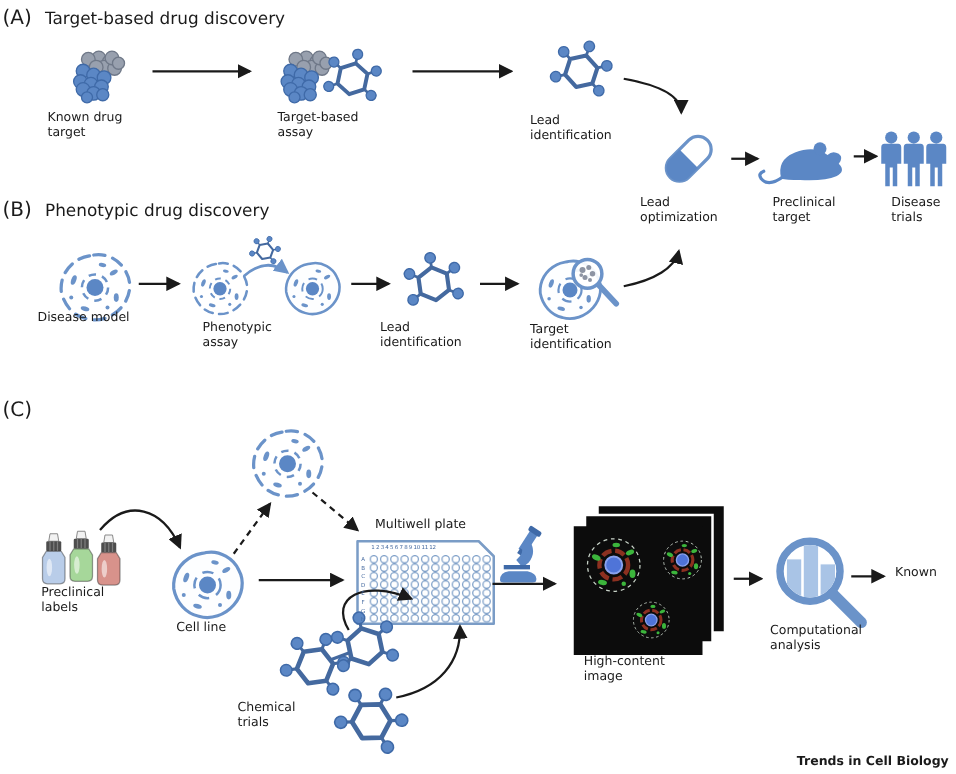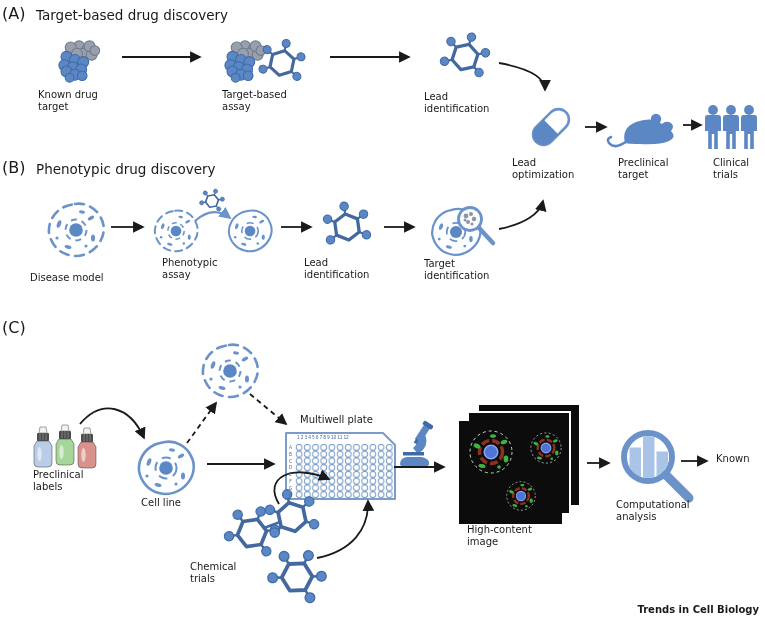--- a/index.html
+++ b/index.html
@@ -269,24 +269,24 @@
 <div class="lbl" style="left:38px;top:89px">Known drug
 target</div>
 <div class="lbl" style="left:222px;top:89px">Target-based
 assay</div>
 <div class="lbl" style="left:424px;top:91px">Lead
 identification</div>
 <div class="lbl" style="left:512px;top:157px">Lead
 optimization</div>
 <div class="lbl" style="left:618px;top:157px">Preclinical
 target</div>
-<div class="lbl" style="left:713px;top:157px">Clinical
+<div class="lbl" style="left:713px;top:157px">Disease
 trials</div>
 
-<div class="lbl" style="left:30px;top:272px">Disease model</div>
+<div class="lbl" style="left:30px;top:249px">Disease model</div>
 <div class="lbl" style="left:162px;top:257px">Phenotypic
 assay</div>
 <div class="lbl" style="left:304px;top:257px">Lead
 identification</div>
 <div class="lbl" style="left:424px;top:258px">Target
 identification</div>
 
 <div class="lbl" style="left:33px;top:469px">Preclinical
 labels</div>
 <div class="lbl" style="left:141px;top:497px">Cell line</div>

